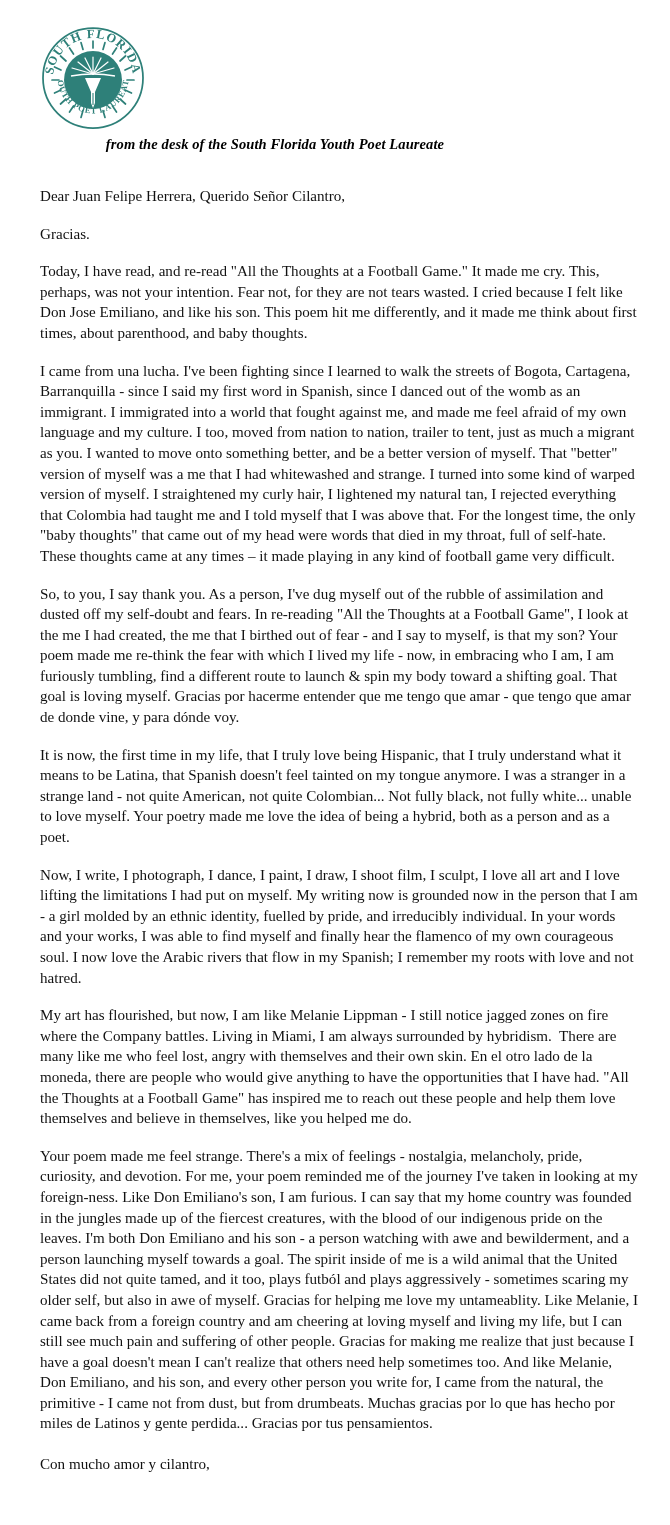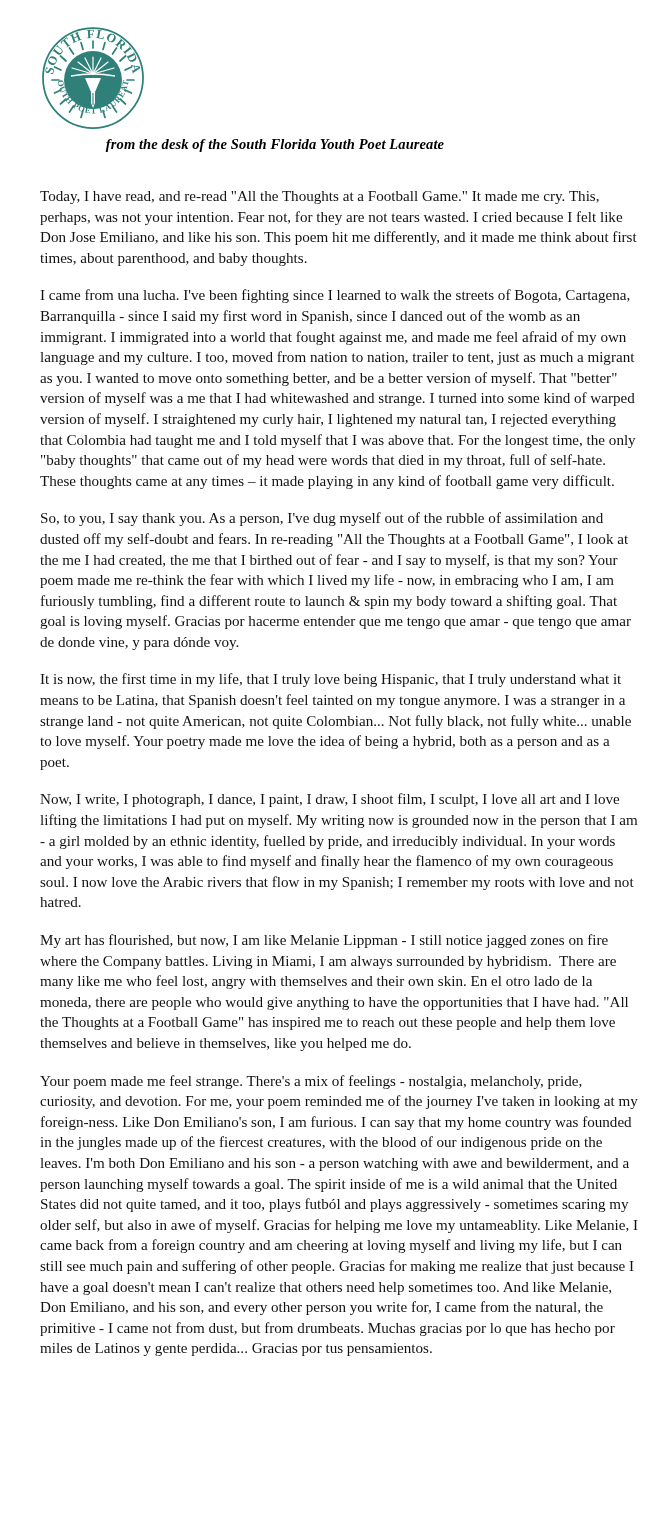--- a/index.html
+++ b/index.html
@@ -134,22 +134,25 @@
 
         <path d="M 88 104 L 120 104 L 108 132 L 108 154 L 104 164 L 100 154 L 100 132 Z" fill="#ffffff"></path>
         <line x1="104" y1="134" x2="104" y2="158" stroke="#2e8079" stroke-width="2.2"></line>
       </svg>
     </div>
   </div>
 
   <div class="tagline">from the desk of the South Florida Youth Poet Laureate</div>
 
   <div class="letter">
+    <p class="salutation">Dear Juan Felipe Herrera, Querido Señor Cilantro,</p>
+    <p class="short">Gracias.</p>
     <p>Today, I have read, and re-read "All the Thoughts at a Football Game." It made me cry. This, perhaps, was not your intention. Fear not, for they are not tears wasted. I cried because I felt like Don Jose Emiliano, and like his son. This poem hit me differently, and it made me think about first times, about parenthood, and baby thoughts.</p>
     <p>I came from una lucha. I've been fighting since I learned to walk the streets of Bogota, Cartagena, Barranquilla - since I said my first word in Spanish, since I danced out of the womb as an immigrant. I immigrated into a world that fought against me, and made me feel afraid of my own language and my culture. I too, moved from nation to nation, trailer to tent, just as much a migrant as you. I wanted to move onto something better, and be a better version of myself. That "better" version of myself was a me that I had whitewashed and strange. I turned into some kind of warped version of myself. I straightened my curly hair, I lightened my natural tan, I rejected everything that Colombia had taught me and I told myself that I was above that. For the longest time, the only "baby thoughts" that came out of my head were words that died in my throat, full of self-hate. These thoughts came at any times – it made playing in any kind of football game very difficult.</p>
     <p>So, to you, I say thank you. As a person, I've dug myself out of the rubble of assimilation and dusted off my self-doubt and fears. In re-reading "All the Thoughts at a Football Game", I look at the me I had created, the me that I birthed out of fear - and I say to myself, is that my son? Your poem made me re-think the fear with which I lived my life - now, in embracing who I am, I am furiously tumbling, find a different route to launch &amp; spin my body toward a shifting goal. That goal is loving myself. Gracias por hacerme entender que me tengo que amar - que tengo que amar de donde vine, y para dónde voy.</p>
     <p>It is now, the first time in my life, that I truly love being Hispanic, that I truly understand what it means to be Latina, that Spanish doesn't feel tainted on my tongue anymore. I was a stranger in a strange land - not quite American, not quite Colombian... Not fully black, not fully white... unable to love myself. Your poetry made me love the idea of being a hybrid, both as a person and as a poet.</p>
     <p>Now, I write, I photograph, I dance, I paint, I draw, I shoot film, I sculpt, I love all art and I love lifting the limitations I had put on myself. My writing now is grounded now in the person that I am - a girl molded by an ethnic identity, fuelled by pride, and irreducibly individual. In your words and your works, I was able to find myself and finally hear the flamenco of my own courageous soul. I now love the Arabic rivers that flow in my Spanish; I remember my roots with love and not hatred.</p>
     <p>My art has flourished, but now, I am like Melanie Lippman - I still notice jagged zones on fire where the Company battles. Living in Miami, I am always surrounded by hybridism.  There are many like me who feel lost, angry with themselves and their own skin. En el otro lado de la moneda, there are people who would give anything to have the opportunities that I have had. "All the Thoughts at a Football Game" has inspired me to reach out these people and help them love themselves and believe in themselves, like you helped me do.</p>
     <p>Your poem made me feel strange. There's a mix of feelings - nostalgia, melancholy, pride, curiosity, and devotion. For me, your poem reminded me of the journey I've taken in looking at my foreign-ness. Like Don Emiliano's son, I am furious. I can say that my home country was founded in the jungles made up of the fiercest creatures, with the blood of our indigenous pride on the leaves. I'm both Don Emiliano and his son - a person watching with awe and bewilderment, and a person launching myself towards a goal. The spirit inside of me is a wild animal that the United States did not quite tamed, and it too, plays futból and plays aggressively - sometimes scaring my older self, but also in awe of myself. Gracias for helping me love my untameablity. Like Melanie, I came back from a foreign country and am cheering at loving myself and living my life, but I can still see much pain and suffering of other people. Gracias for making me realize that just because I have a goal doesn't mean I can't realize that others need help sometimes too. And like Melanie, Don Emiliano, and his son, and every other person you write for, I came from the natural, the primitive - I came not from dust, but from drumbeats. Muchas gracias por lo que has hecho por miles de Latinos y gente perdida... Gracias por tus pensamientos.</p>
+    <p class="closing">Con mucho amor y cilantro,</p>
   </div>
 
 </div>
 
 </body></html>

